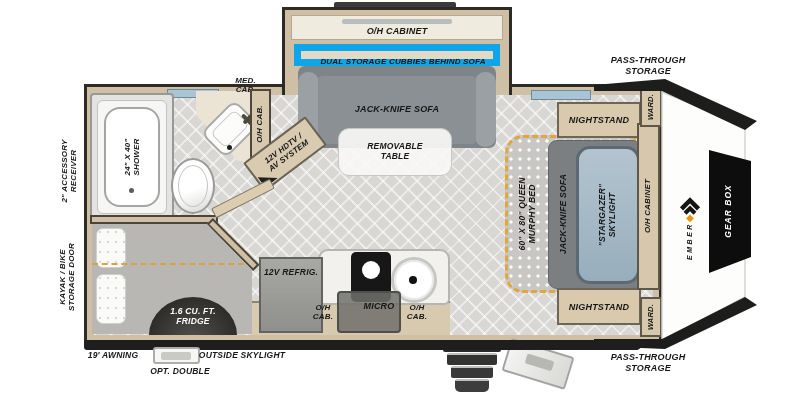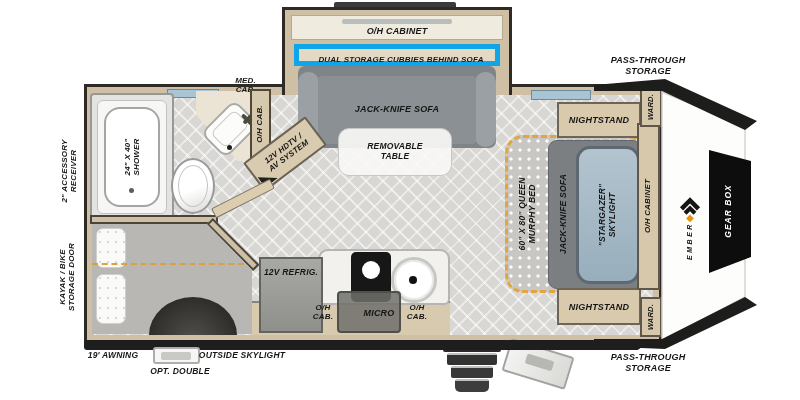--- a/index.html
+++ b/index.html
@@ -32,21 +32,21 @@
 
   <div class="abs wall" style="left:84px;top:84px;width:578px;height:262px;"></div>
   <div class="abs floor" style="left:94px;top:95px;width:559px;height:240px;"></div>
 
   <div class="abs" style="left:334px;top:2px;width:122px;height:7px;background:#3b3b3b;border-radius:2px;"></div>
   <div class="abs wall" style="left:282px;top:7px;width:230px;height:88px;border-bottom:none;"></div>
   <div class="abs" style="left:291px;top:15px;width:212px;height:25px;background:#f0ebdf;border:1px solid #b6a88d;">
     <div class="abs" style="left:50px;top:3px;width:110px;height:5px;background:#b9bdbd;border-radius:2px;"></div>
     <div class="lbl f9" style="left:0;top:10px;width:210px;">O/H CABINET</div>
   </div>
-  <div class="abs" style="left:294px;top:44px;width:206px;height:22px;background:#e4d9c4;border:5px solid #0ea5e9;">
+  <div class="abs" style="left:294px;top:44px;width:206px;height:22px;background:#e4d9c4;border:7px solid #0ea5e9;">
     <div class="lbl f8" style="left:0;top:6px;width:204px;">DUAL STORAGE CUBBIES BEHIND SOFA</div>
   </div>
 
   <div class="abs" style="left:298px;top:66px;width:198px;height:82px;background:#7e8487;border-radius:7px;"></div>
   <div class="abs" style="left:298px;top:72px;width:21px;height:75px;background:#9aa0a3;border-radius:10px;"></div>
   <div class="abs" style="left:475px;top:72px;width:21px;height:75px;background:#9aa0a3;border-radius:10px;"></div>
   <div class="abs" style="left:318px;top:76px;width:158px;height:68px;background:#8a9093;border-radius:4px;"></div>
   <div class="lbl f9" style="left:318px;top:104px;width:158px;">JACK-KNIFE SOFA</div>
 
   <div class="abs" style="left:338px;top:128px;width:114px;height:48px;background:rgba(247,247,245,.93);
@@ -100,35 +100,37 @@
   <div class="abs" style="left:92px;top:224px;width:160px;height:110px;background:#b8b7b4;
               clip-path:polygon(0 0,71.9% 0,100% 41.8%,100% 100%,0 100%);"></div>
   <div class="abs pdots" style="left:96px;top:228px;width:30px;height:40px;background-color:#fafaf9;
               border:1px solid #cfcfcd;border-radius:7px;"></div>
   <div class="abs pdots" style="left:96px;top:274px;width:30px;height:50px;background-color:#fafaf9;
               border:1px solid #cfcfcd;border-radius:7px;"></div>
   <div class="abs" style="left:92px;top:263px;width:152px;height:0;border-top:2.5px dashed #daa23c;"></div>
   <div class="abs" style="left:149px;top:297px;width:88px;height:38px;
               background:radial-gradient(ellipse at 50% 115%, #52504b, #211f1d);
               border-radius:44px 44px 0 0 / 38px 38px 0 0;"></div>
+  <div class="lbl f85" style="left:149px;top:306px;width:88px;color:#ffffff;">1.6 CU. FT.
+FRIDGE</div>
 
   <div class="abs" style="left:252px;top:301px;width:198px;height:34px;background:#d8caae;border-top:2px solid #8e8370;"></div>
   <div class="abs" style="left:318px;top:249px;width:132px;height:56px;background:#f2f1ee;
               border:2px solid #b5b5b1;border-radius:10px 10px 6px 6px;"></div>
   <div class="abs" style="left:259px;top:257px;width:64px;height:76px;
               background:linear-gradient(180deg,#a8a8a4,#8f8f8b);border:2px solid #63635f;"></div>
   <div class="lbl f85" style="left:259px;top:267px;width:64px;">12V REFRIG.</div>
   <div class="abs" style="left:351px;top:252px;width:40px;height:50px;background:#171717;border-radius:5px;"></div>
   <div class="abs" style="left:362px;top:261px;width:18px;height:18px;background:#ffffff;border-radius:50%;"></div>
   <div class="abs" style="left:391px;top:257px;width:46px;height:46px;border-radius:50%;background:#ffffff;
               border:3px solid #c6c6c2;box-shadow:inset 0 0 0 2px #e8e8e5;"></div>
   <div class="abs" style="left:409px;top:276px;width:8px;height:8px;background:#111111;border-radius:50%;"></div>
   <div class="abs" style="left:337px;top:291px;width:64px;height:42px;background:rgba(112,112,107,.85);
               border:2px solid #50504b;border-radius:4px;"></div>
-  <div class="lbl f9" style="left:337px;top:308px;width:84px;">MICRO</div>
+  <div class="lbl f9" style="left:337px;top:301px;width:84px;">MICRO</div>
   <div class="lbl f8" style="left:305px;top:303px;width:36px;">O/H
 CAB.</div>
   <div class="lbl f8" style="left:399px;top:303px;width:36px;">O/H
 CAB.</div>
 
   <div class="abs dots" style="left:505px;top:135px;width:140px;height:158px;background-color:#c8c7c3;
               border:3px dashed #e2a63f;border-radius:18px;"></div>
   <div class="abs" style="left:548px;top:140px;width:94px;height:149px;background:#7b7f82;
               border:1px solid #63676a;border-radius:9px;"></div>
   <div class="abs" style="left:576px;top:146px;width:64px;height:138px;

